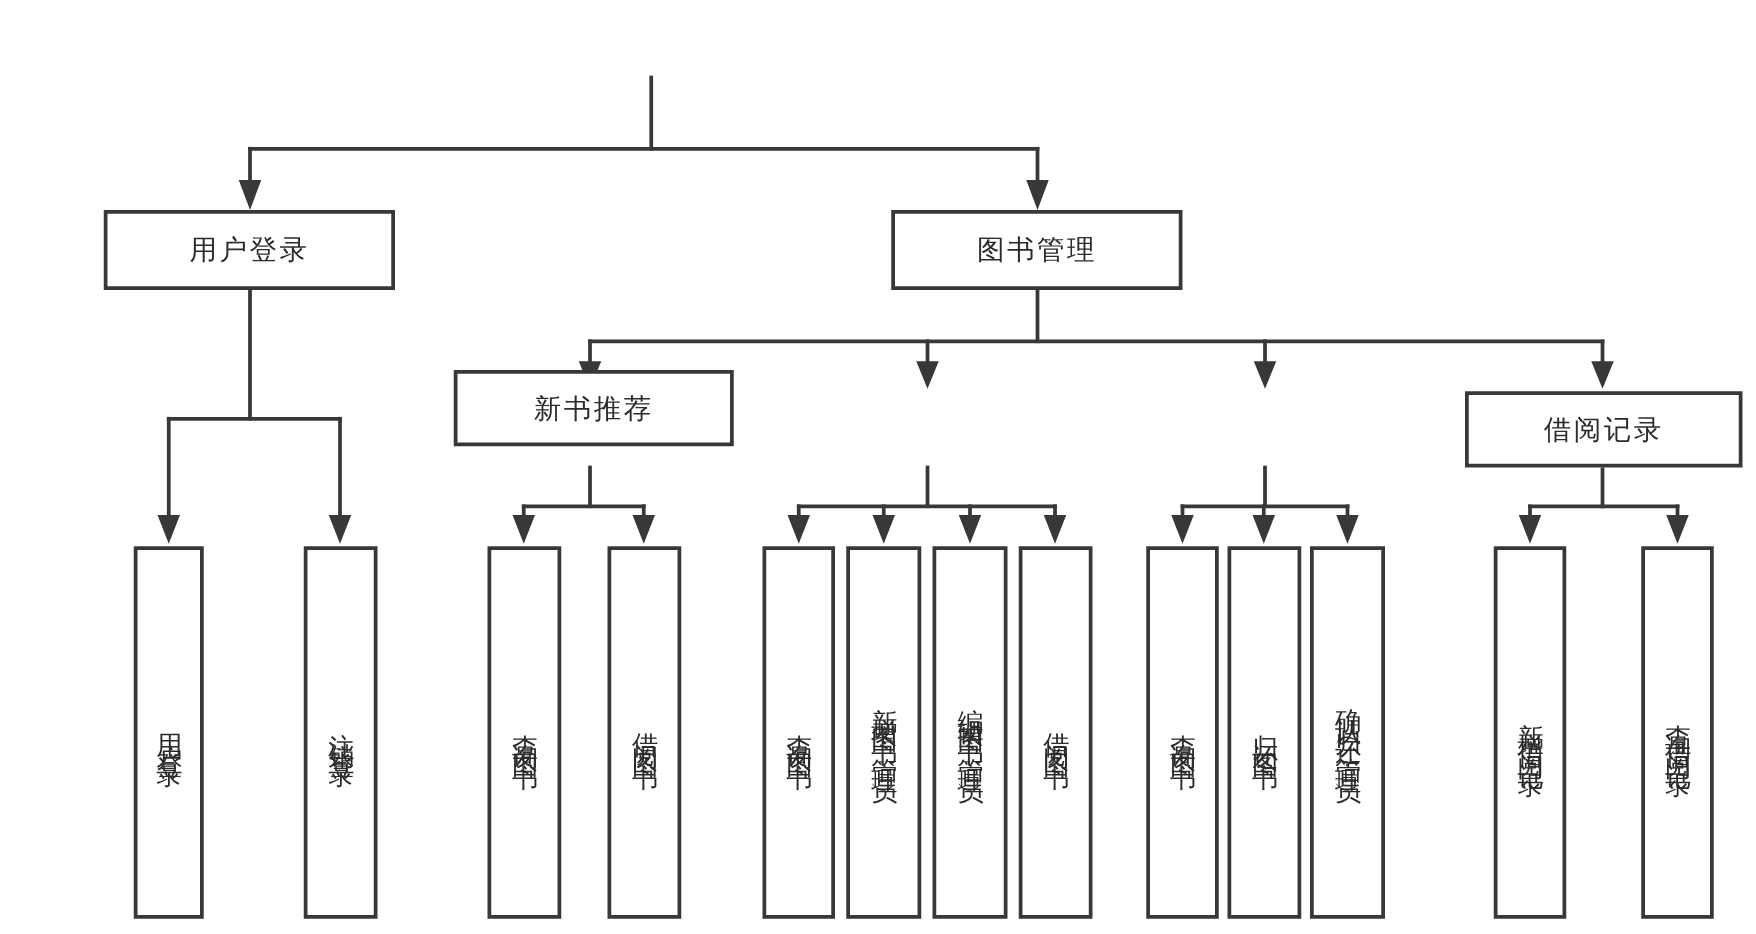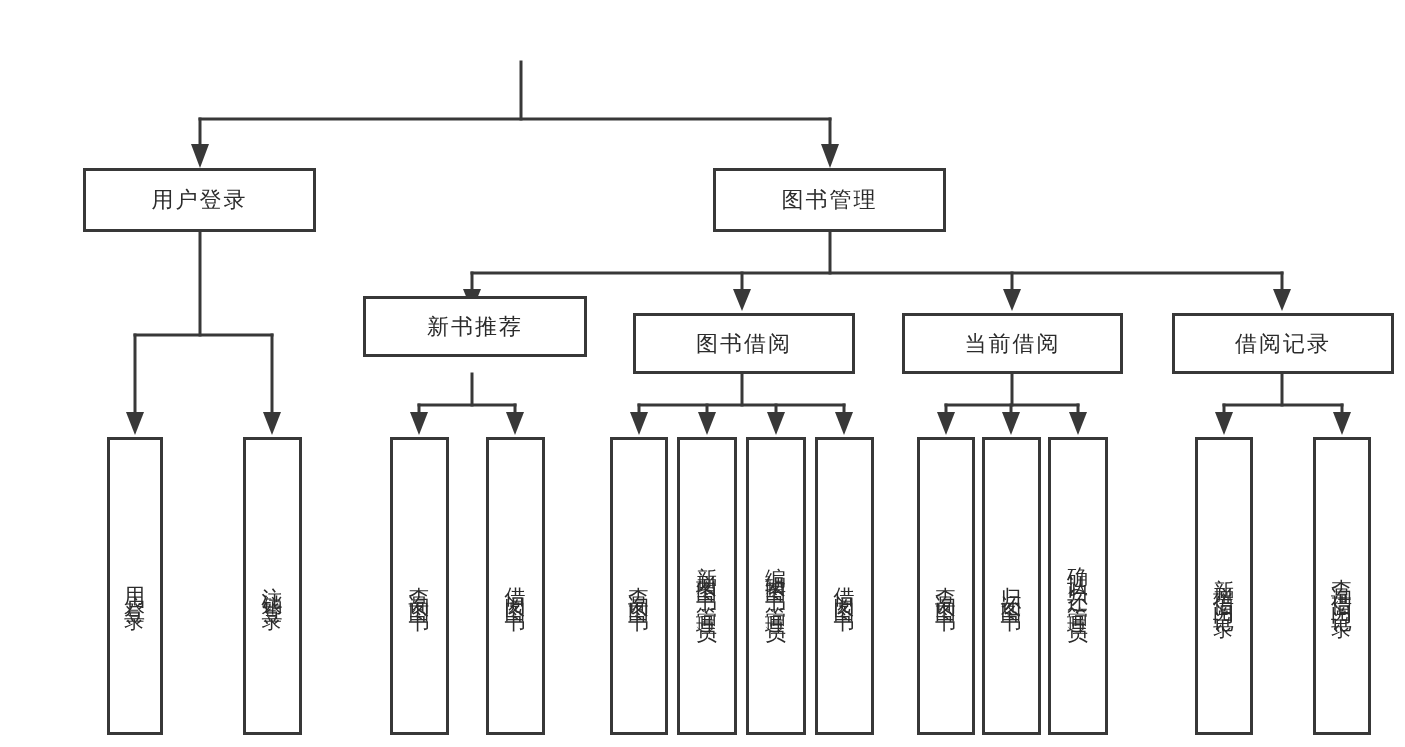--- a/index.html
+++ b/index.html
@@ -103,26 +103,20 @@
   <div class="box" style="left:83px; top:168px; width:233px; height:64px;">
     <span>用户登录</span>
   </div>
   <div class="box" style="left:713px; top:168px; width:233px; height:64px;">
     <span>图书管理</span>
   </div>
 
   <div class="box" style="left:363px; top:296px; width:224px; height:61px;">
     <span>新书推荐</span>
   </div>
-  <div class="box" style="left:633px; top:313px; width:222px; height:61px;">
-    <span>图书借阅</span>
-  </div>
-  <div class="box" style="left:902px; top:313px; width:221px; height:61px;">
-    <span>当前借阅</span>
-  </div>
   <div class="box" style="left:1172px; top:313px; width:222px; height:61px;">
     <span>借阅记录</span>
   </div>
 
   <div class="box leaf" style="left:107px; top:437px; width:56px; height:298px;">
     <span class="vtext">用户登录</span>
   </div>
   <div class="box leaf" style="left:243px; top:437px; width:59px; height:298px;">
     <span class="vtext">注销登录</span>
   </div>

